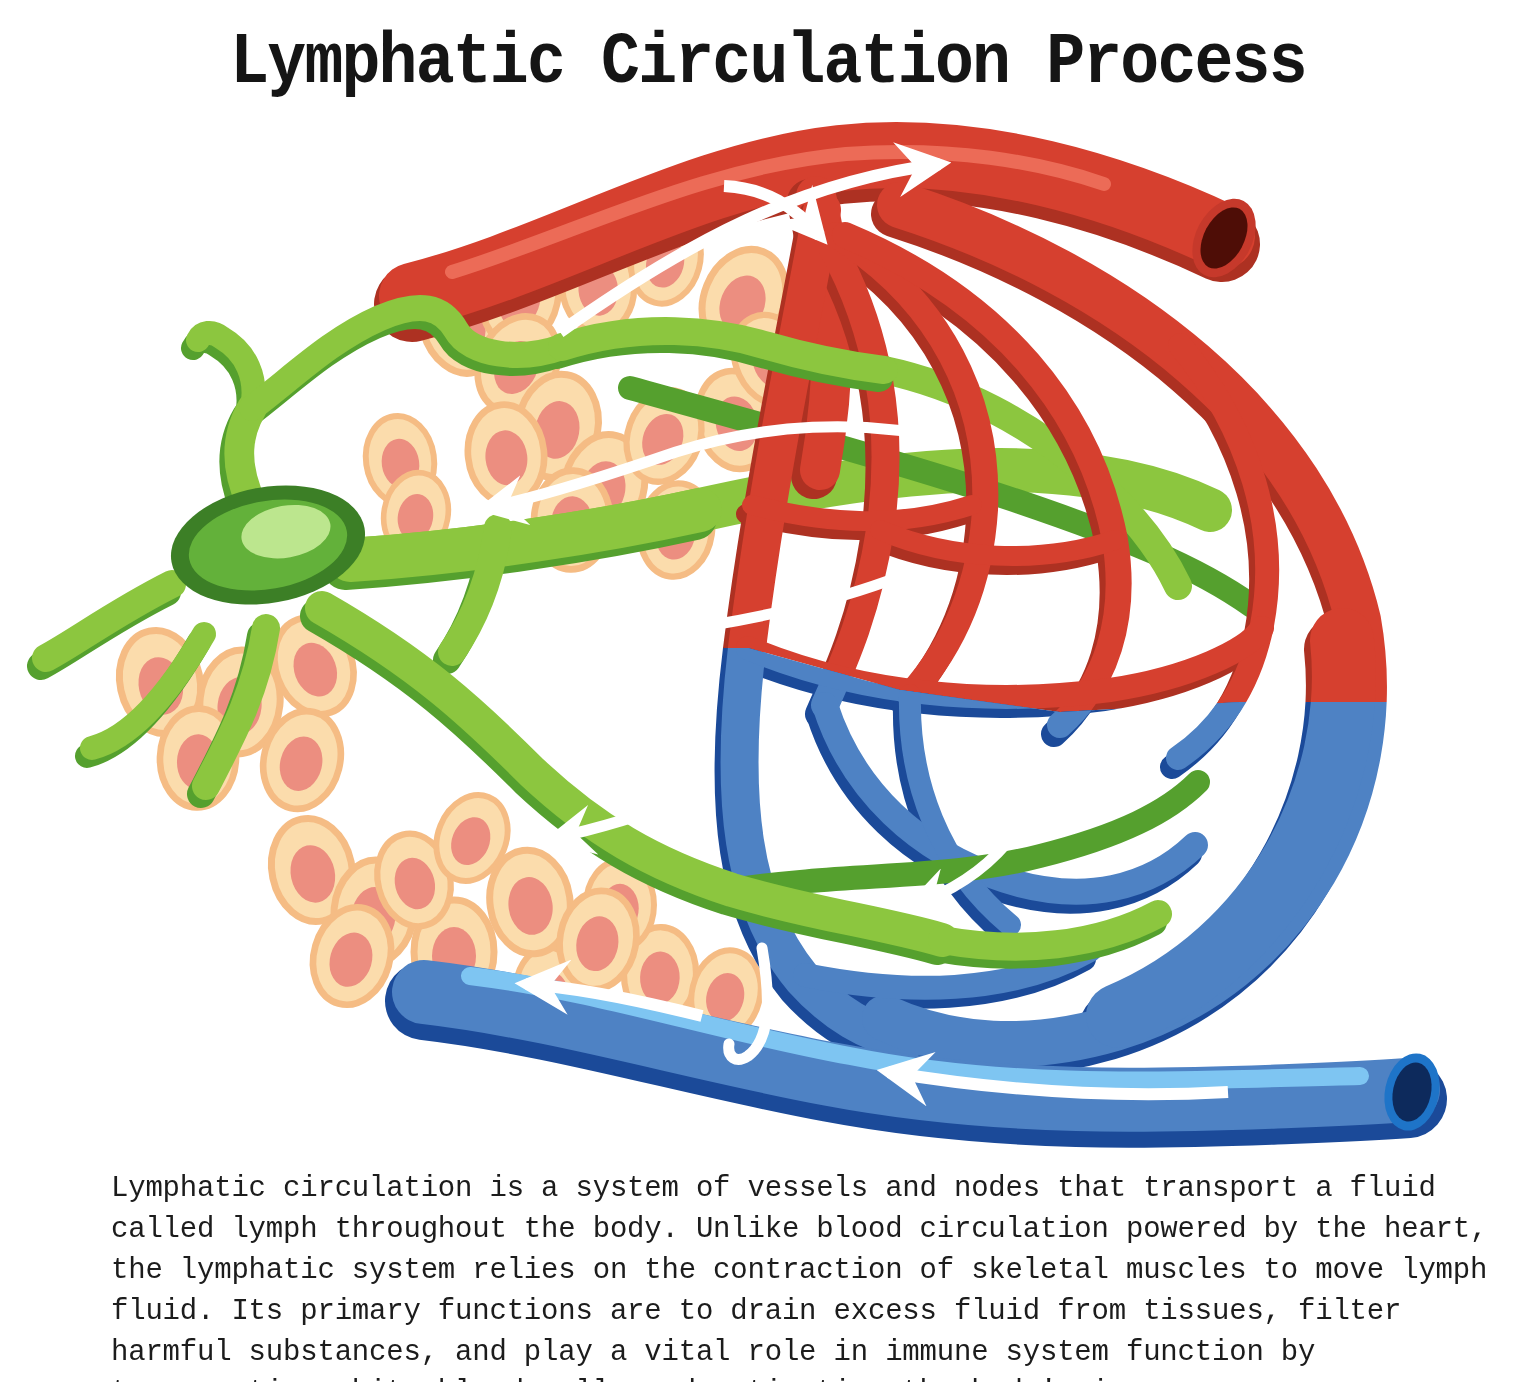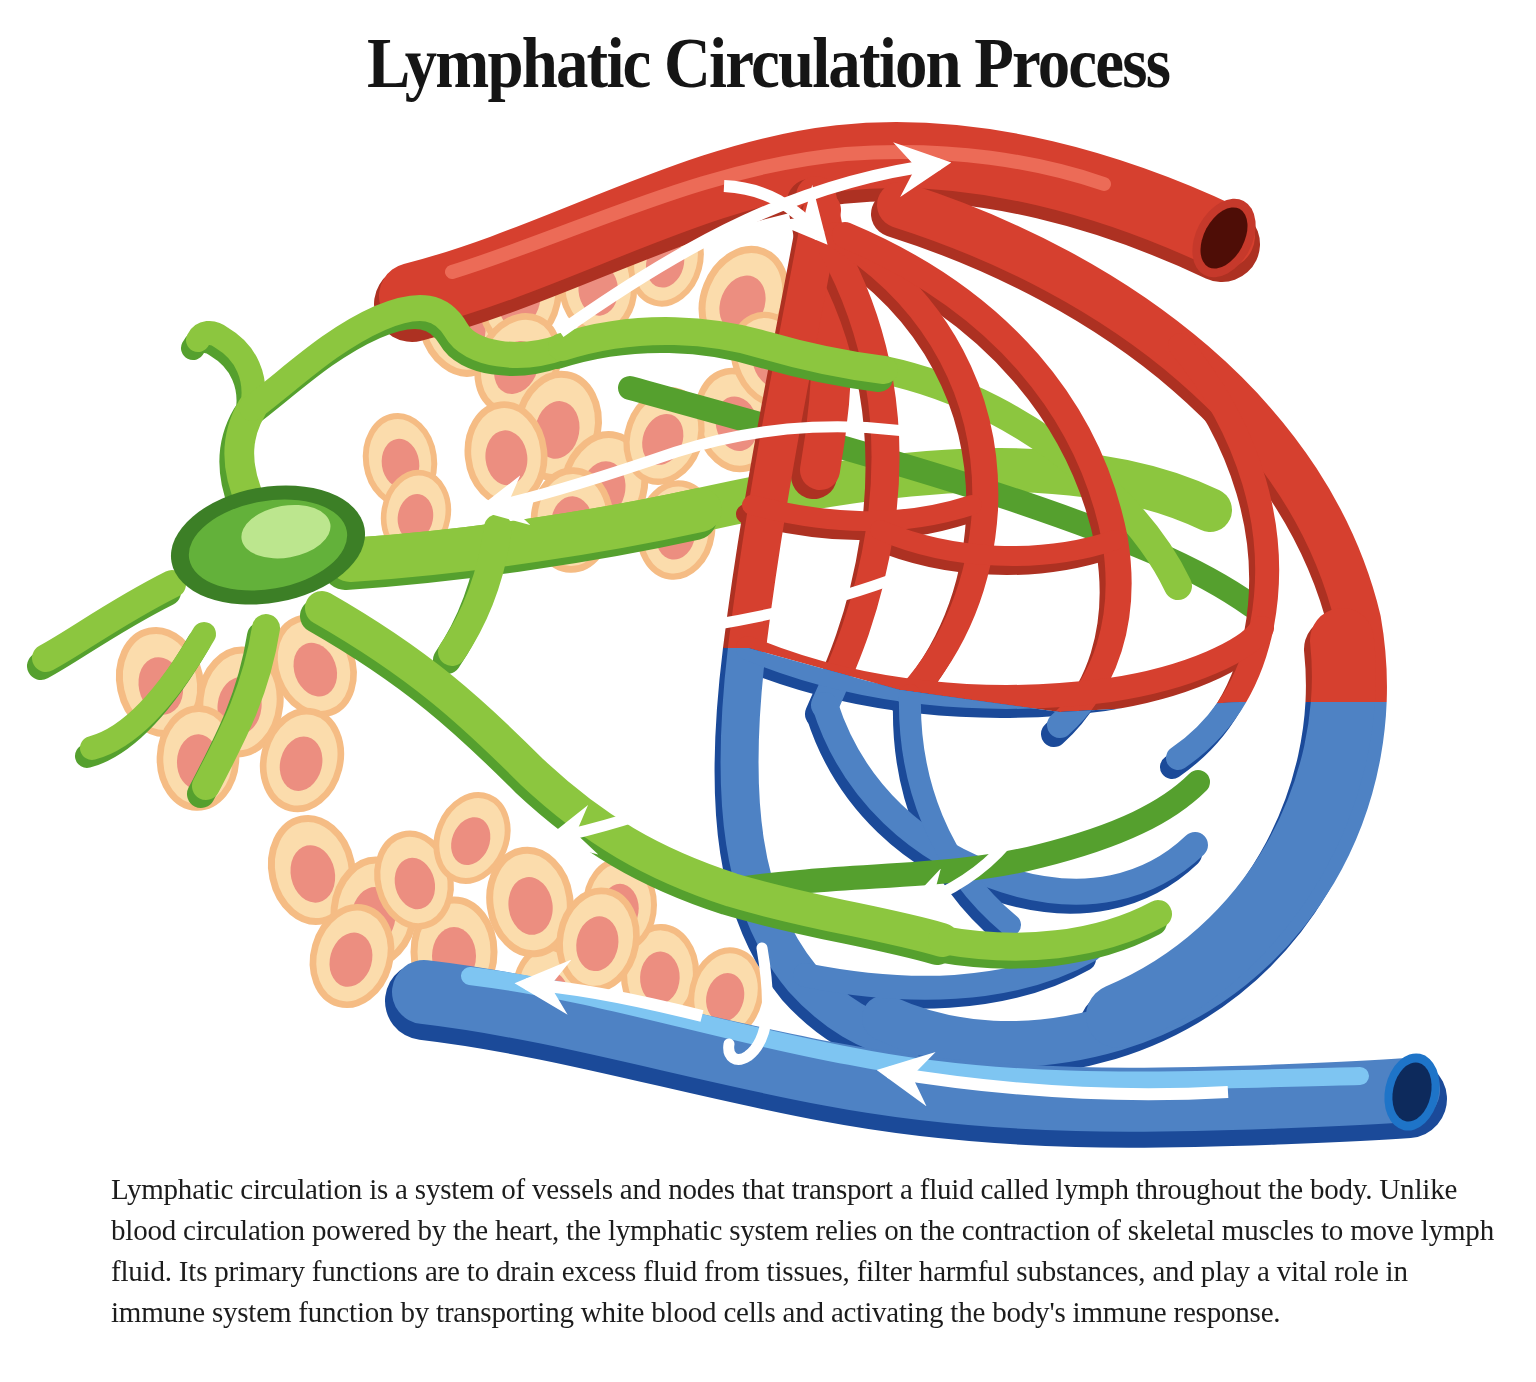--- a/index.html
+++ b/index.html
@@ -1,21 +1,21 @@
 <!DOCTYPE html>
 <html style="--artery-red: #D6402F; --artery-red-dark: #AD3122; --artery-red-light: #EC6B57; --artery-ring: #C6392B; --artery-lumen: #4E0D06; --vein-blue: #4E82C4; --vein-blue-dark: #1B4A99; --vein-blue-light: #7EC5F2; --vein-ring: #1E74C8; --vein-lumen: #0D2A5C; --lymph-green: #8CC63F; --lymph-green-dark: #55A02E; --node-green-dark: #3C7F26; --node-green-mid: #63B13A; --node-green-light: #BCE68E; --cell-body: #FBDCAC; --cell-outline: #F5BC84; --cell-nucleus: #EC8E80; --arrow-white: #FFFFFF; --background: #FFFFFF;"><head>
 <meta charset="utf-8">
 <style>
   html,body{margin:0;padding:0;background:#ffffff;}
   .page{
     position:relative;
     width:1536px;height:1382px;
     background:#ffffff;
     overflow:hidden;
-    font-family:Liberation Serif, serif;
+    font-family:Liberation Mono, monospace;
   }
   .title{
     position:absolute;
     top:22px;left:0;right:0;
     text-align:center;
     margin:0;
     font-size:72px;
     font-weight:bold;
     letter-spacing:-2px;
     color:#151515;

